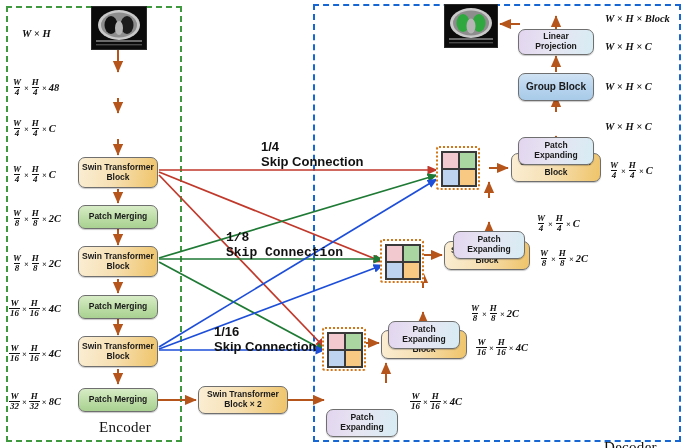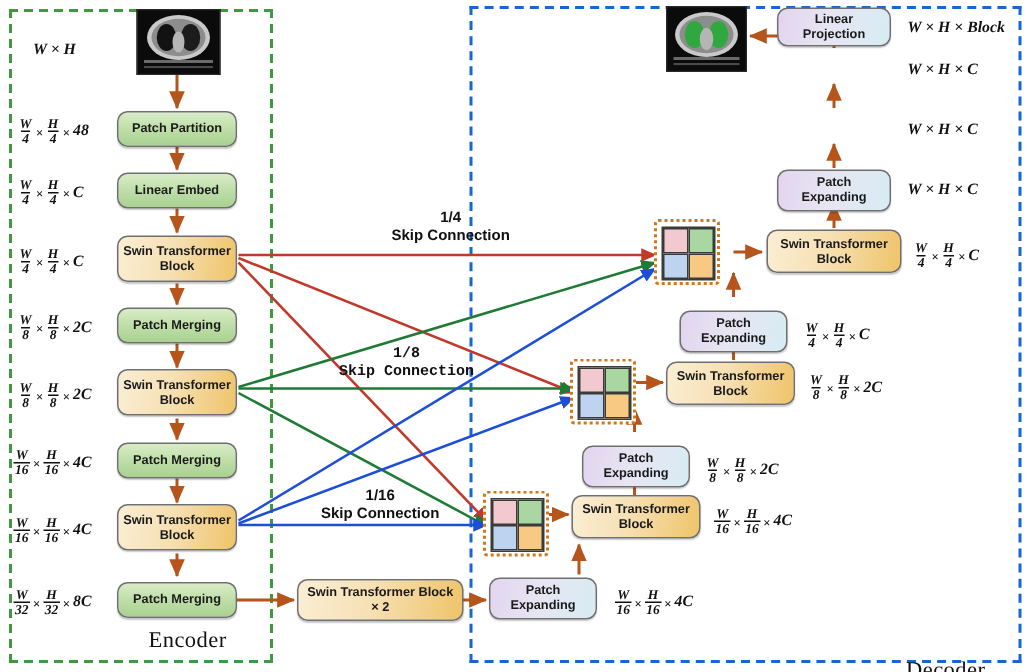--- a/index.html
+++ b/index.html
@@ -16,21 +16,21 @@
        font-size:15px;color:#111;letter-spacing:.3px;white-space:nowrap;}
 
   
   .blk{position:absolute;box-sizing:border-box;border:1px solid #6f6f6f;
        border-radius:7px;display:flex;align-items:center;justify-content:center;
        text-align:center;font-size:8.5px;font-weight:bold;color:#1a1a1a;
        line-height:1.12;padding:1px 3px;
        box-shadow:0 1px 1px rgba(0,0,0,.22);}
   .blk.green{background:linear-gradient(180deg,#d8ecc6 0%,#bcdda6 55%,#a9d191 100%);}
   .blk.tan{background:linear-gradient(100deg,#fbeed4 0%,#f6e0b4 45%,#efc469 100%);}
-  .blk.lav{background:linear-gradient(100deg,#e2d5ef 0%,#e7e5f2 45%,#d7ecf4 100%);}
+  .blk.lav{background:linear-gradient(100deg,#e2d5ef 0%,#e7e5f2 45%,#d7ecf4 100%);margin-top:24px;}
   .blk.blue{background:linear-gradient(180deg,#cfe2f3 0%,#b6d3ed 55%,#a8cbe9 100%);
             font-size:10px;}
 
   
   .concat{position:absolute;box-sizing:border-box;
        border:2px dotted #d2761a;border-radius:3px;padding:3px;background:#fff;}
   .concat .grid{width:100%;height:100%;display:grid;
        grid-template-columns:1fr 1fr;grid-template-rows:1fr 1fr;
        border:1px solid #3a3a3a;}
   .concat .q{border:1px solid #3a3a3a;}
@@ -40,21 +40,21 @@
        font-size:10.5px;font-weight:bold;font-style:italic;color:#111;
        white-space:nowrap;display:flex;align-items:center;gap:1.5px;}
   .dim .frac{display:inline-flex;flex-direction:column;align-items:center;
        line-height:1;font-size:9px;vertical-align:middle;}
   .dim .frac .num{padding:0 1px;}
   .dim .frac .den{padding:0 1px;border-top:1.1px solid #111;}
   .dim .op{font-style:normal;font-size:8.5px;padding:0 .5px;}
   .dim .tail{font-style:italic;text-align:right;}
 
   
-  .skiplab{position:absolute;text-align:center;font-size:10px;font-weight:bold;
+  .skiplab{position:absolute;text-align:left;font-size:13px;font-weight:bold;
        color:#111;line-height:1.15;white-space:nowrap;}
 
   
   .scan{position:absolute;border:1px solid #2a2a2a;overflow:hidden;background:#000;}
   svg.ct{display:block;}
 </style>
 </head>
 <body>
 
 <div id="canvas">
@@ -155,22 +155,20 @@
       <ellipse cx="26" cy="21" rx="4.5" ry="7.5" fill="#b5b5b5"></ellipse>
       <rect x="4" y="33" width="44" height="2" fill="#6a6a6a"></rect>
       <rect x="4" y="37" width="44" height="1.4" fill="#4a4a4a"></rect>
     </svg>
   </div>
 
   <div class="dim" style="left:22px;top:28px;">
       <span>W × H</span>
     </div>
 
-  <div class="blk green" style="left:78px;top:74px;width:80px;height:24px;">Patch Partition</div>
-  <div class="blk green" style="left:78px;top:115px;width:80px;height:24px;">Linear Embed</div>
   <div class="blk tan" style="left:78px;top:157px;width:80px;height:31px;">Swin Transformer Block</div>
   <div class="blk green" style="left:78px;top:205px;width:80px;height:24px;">Patch Merging</div>
   <div class="blk tan" style="left:78px;top:246px;width:80px;height:31px;">Swin Transformer Block</div>
   <div class="blk green" style="left:78px;top:295px;width:80px;height:24px;">Patch Merging</div>
   <div class="blk tan" style="left:78px;top:336px;width:80px;height:31px;">Swin Transformer Block</div>
   <div class="blk green" style="left:78px;top:388px;width:80px;height:24px;">Patch Merging</div>
 
   <div class="dim" style="left:12px;top:78px;">
     <span class="frac">
         <span class="num">W</span>
@@ -276,21 +274,21 @@
       </span>
     <span class="op">×</span>
     <span class="frac">
         <span class="num">H</span>
         <span class="den">32</span>
       </span>
     <span class="op">×</span>
       <span class="tail">8C</span>
     </div>
 
-  <div class="blk tan" style="left:198px;top:386px;width:111px;height:28px;">Swin Transformer Block × 2</div>
+  <div class="blk tan" style="left:198px;top:386px;width:90px;height:28px;">Swin Transformer Block × 2</div>
 
   <div class="skiplab" style="left:261px;top:140px;">
     <span>1/4</span><br>
     <span>Skip Connection</span>
   </div>
   <div class="skiplab" style="left:226px;top:231px;font-family:Liberation Mono, monospace;">
     <span>1/8</span><br>
     <span>Skip Connection</span>
   </div>
   <div class="skiplab" style="left:214px;top:325px;">
@@ -413,20 +411,21 @@
       </span>
     <span class="op">×</span>
       <span class="tail">C</span>
     </div>
 
   <div class="blk lav" style="left:518px;top:113px;width:76px;height:28px;">Patch Expanding</div>
   <div class="dim" style="left:605px;top:121px;">
       <span>W × H × C</span>
     </div>
 
+  <div class="blk blue" style="left:518px;top:73px;width:76px;height:28px;">Group Block</div>
   <div class="dim" style="left:605px;top:81px;">
       <span>W × H × C</span>
     </div>
 
   <div class="dim" style="left:605px;top:41px;">
       <span>W × H × C</span>
     </div>
 
   <div class="blk lav" style="left:518px;top:5px;width:76px;height:26px;">Linear Projection</div>
   <div class="dim" style="left:605px;top:13px;">

